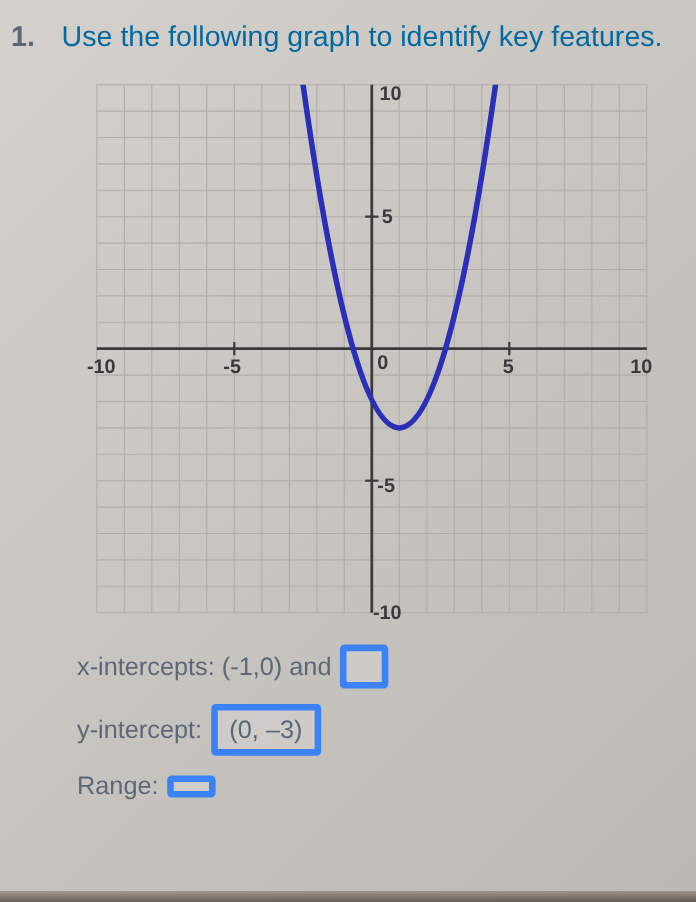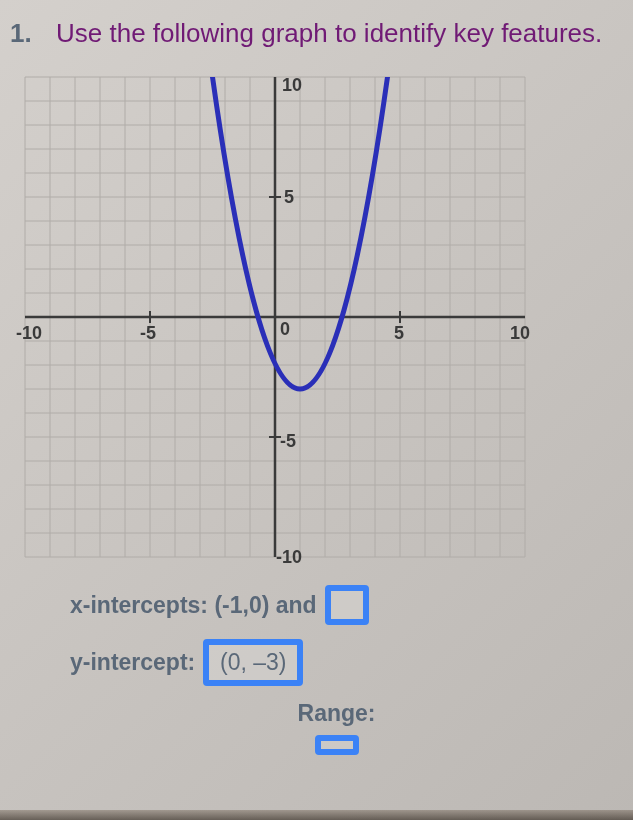--- a/index.html
+++ b/index.html
@@ -22,40 +22,42 @@
     }
     .question-number {
       font-size: 26px;
       font-weight: 600;
       color: #5a6878;
       min-width: 28px;
     }
     .question-text {
       font-size: 26px;
       font-weight: 400;
-      color: #701a75;
+      color: #0369a1;
       line-height: 1.2;
     }
     .chart-wrap {
+      margin-left: 50px;
       margin-top: 10px;
+      text-align: right;
     }
     .answers {
       margin-left: 60px;
       margin-top: 8px;
       font-size: 23px;
       color: #5a6878;
     }
     .answer-row {
       display: flex;
       align-items: center;
       margin: 14px 0;
       gap: 8px;
     }
     .answer-label {
-      font-weight: 700;
+      font-weight: 400;
     }
     .answer-box {
       border: 6px solid #3b82f6;
       border-radius: 4px;
       min-width: 48px;
       min-height: 40px;
       padding: 4px 10px;
       display: inline-flex;
       align-items: center;
       justify-content: center;
@@ -166,20 +168,20 @@
 
   <div class="answers">
     <div class="answer-row">
       <span class="answer-label">x-intercepts: (-1,0) and</span>
       <span class="answer-box small"></span>
     </div>
     <div class="answer-row">
       <span class="answer-label">y-intercept:</span>
       <span class="answer-box wide">(0, –3)</span>
     </div>
-    <div class="answer-row" style="margin-bottom:0;flex-direction:column;">
+    <div class="answer-row" style="margin-bottom:0;">
       <span class="answer-label">Range:</span>
       <span class="answer-box small" style="min-height:20px;"></span>
     </div>
   </div>
 </div>
 
 <div class="bottom-cut"></div>
 
 </body></html>

